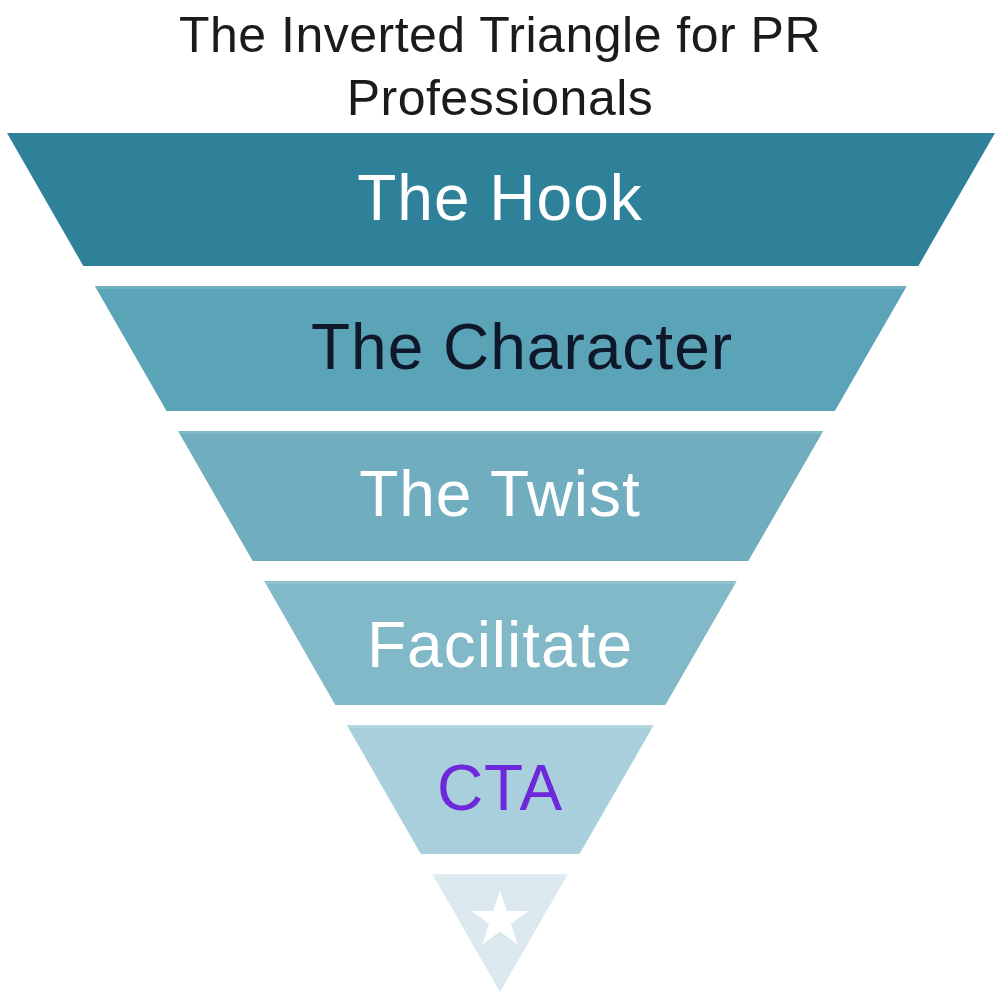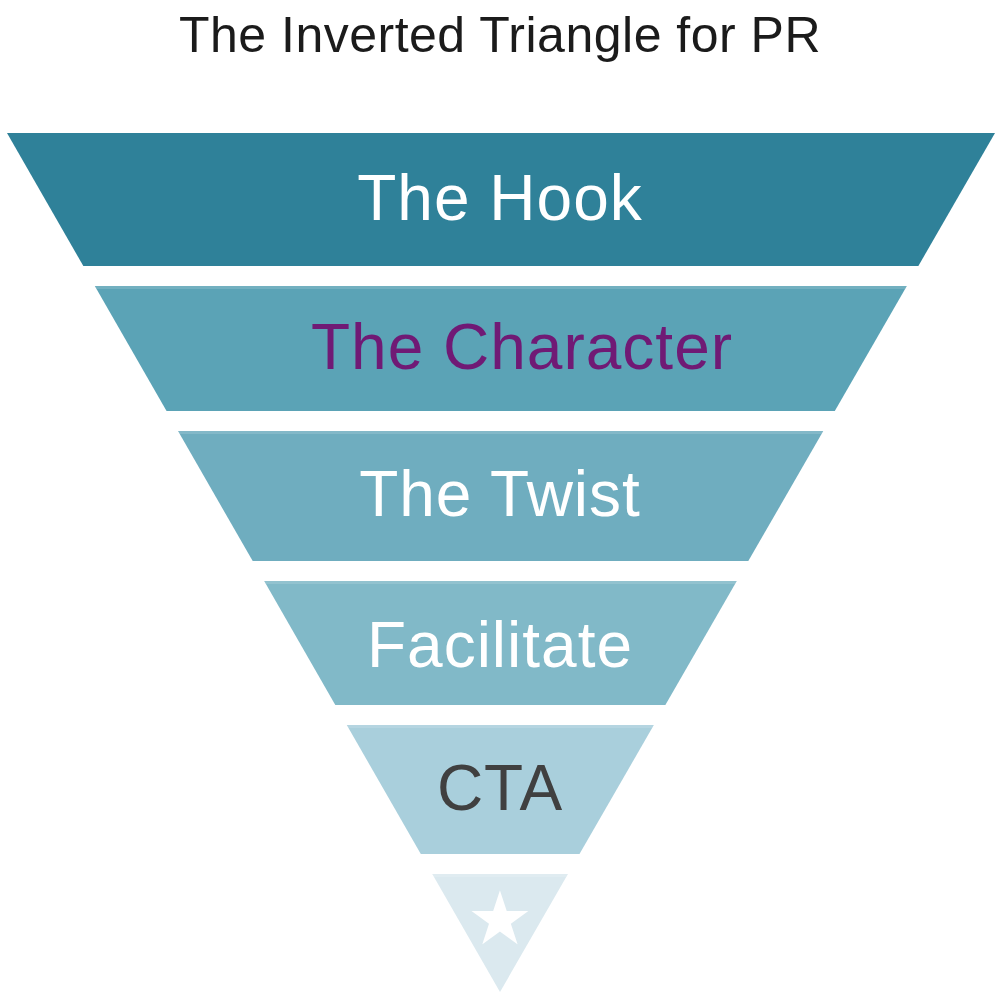--- a/index.html
+++ b/index.html
@@ -65,36 +65,37 @@
     transform: translateY(-14px);
   }
 </style>
 </head>
 <body>
 
 <div class="canvas">
 
   <div class="title" style="color: rgb(27, 27, 27);">
     <div>The Inverted Triangle for PR</div>
+    <div>Professionals</div>
   </div>
 
   <div class="funnel">
     <div class="band band-0" style="background-color: rgb(47, 129, 153);">
       <span class="label" style="color: rgb(255, 255, 255);">The Hook</span>
     </div>
     <div class="band band-1" style="background-color: rgb(91, 163, 182);">
-      <span class="label" style="color: #701a75; margin-left: 44px;">The Character</span>
+      <span class="label" style="color: #0f172a; margin-left: 44px;">The Character</span>
     </div>
     <div class="band band-2" style="background-color: rgb(111, 173, 191);">
       <span class="label" style="color: rgb(255, 255, 255);">The Twist</span>
     </div>
     <div class="band band-3" style="background-color: rgb(129, 185, 200);">
       <span class="label" style="color: rgb(255, 255, 255); margin-top: 8px;">Facilitate</span>
     </div>
     <div class="band band-4" style="background-color: rgb(169, 207, 220);">
-      <span class="label" style="color: #404040;">CTA</span>
+      <span class="label" style="color: #6d28d9;">CTA</span>
     </div>
     <div class="band band-5" style="background-color: rgb(219, 233, 239);">
       <span class="star" style="color: rgb(255, 255, 255);">★</span>
     </div>
   </div>
 
 </div>
 
 </body></html>

